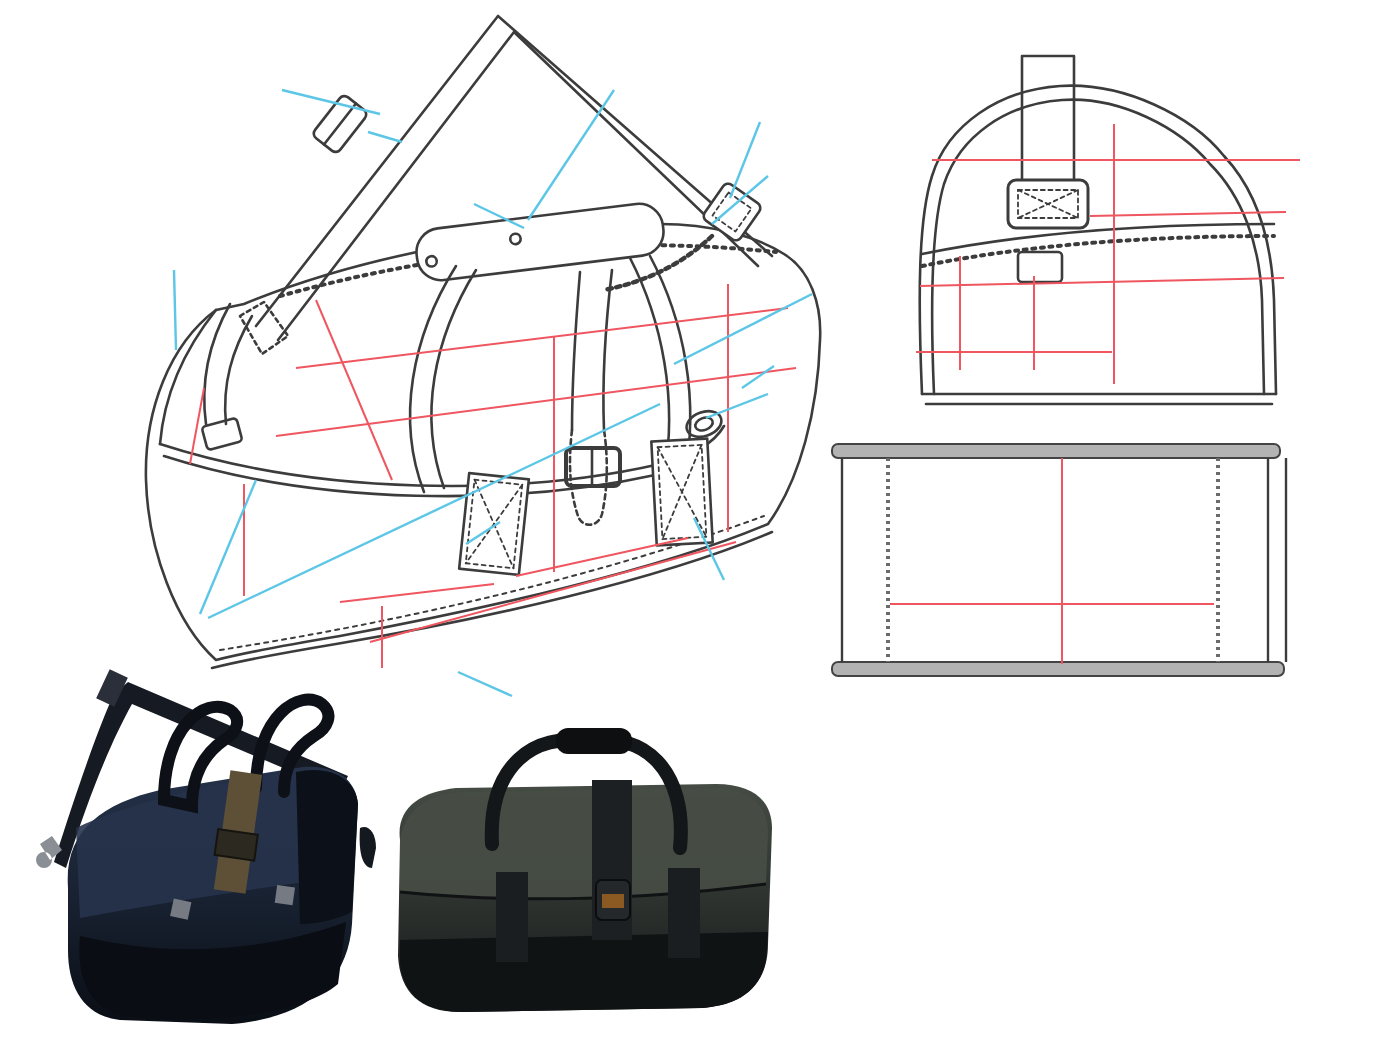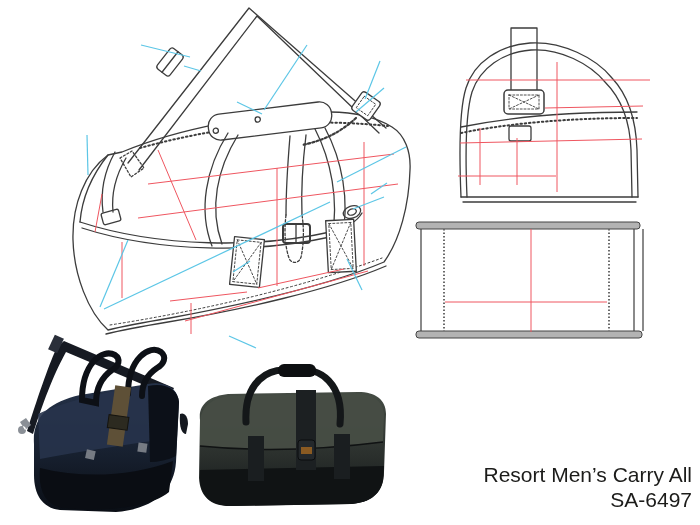--- a/index.html
+++ b/index.html
@@ -213,18 +213,14 @@
     <rect x="298" y="440" width="17" height="20" rx="3" fill="#24282b" stroke="#0b0d0e"></rect>
     <rect x="301" y="447" width="11" height="7" fill="#8a5a22"></rect>
     <rect x="248" y="436" width="16" height="45" fill="#1a1e20"></rect>
     <rect x="334" y="434" width="16" height="45" fill="#1a1e20"></rect>
     <path d="M180,414 C184,412 188,416 188,424 L186,434 C182,434 179,428 180,414 Z" fill="#14181f"></path>
   </g>
 </svg>
 
 <div id="ann-layer"></div>
 
-<div class="title-block">
-  <div class="title-line1">Resort Men’s Carry All</div>
-  <div class="title-line2">SA-6497</div>
+
 </div>
 
-</div>
-
 </body></html>

